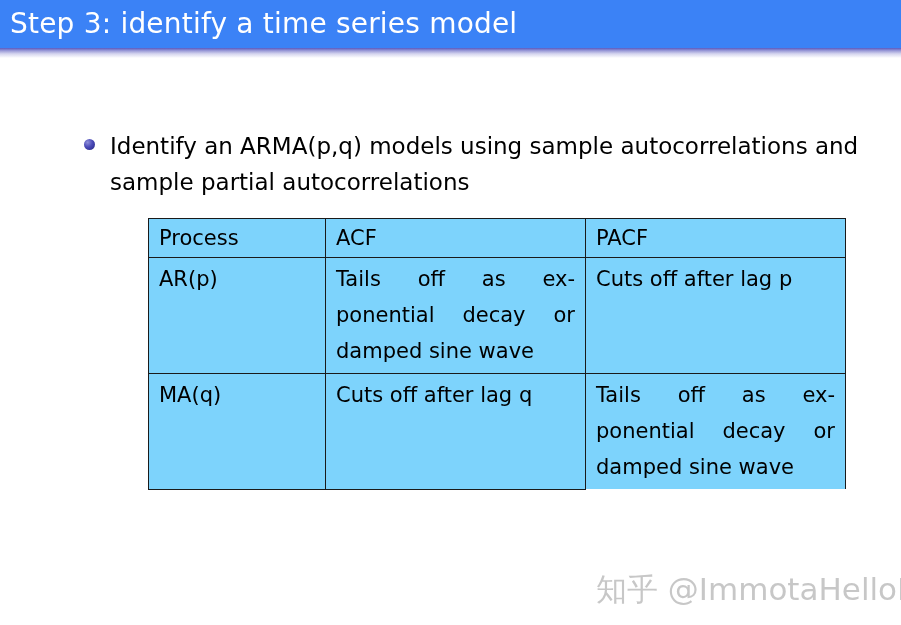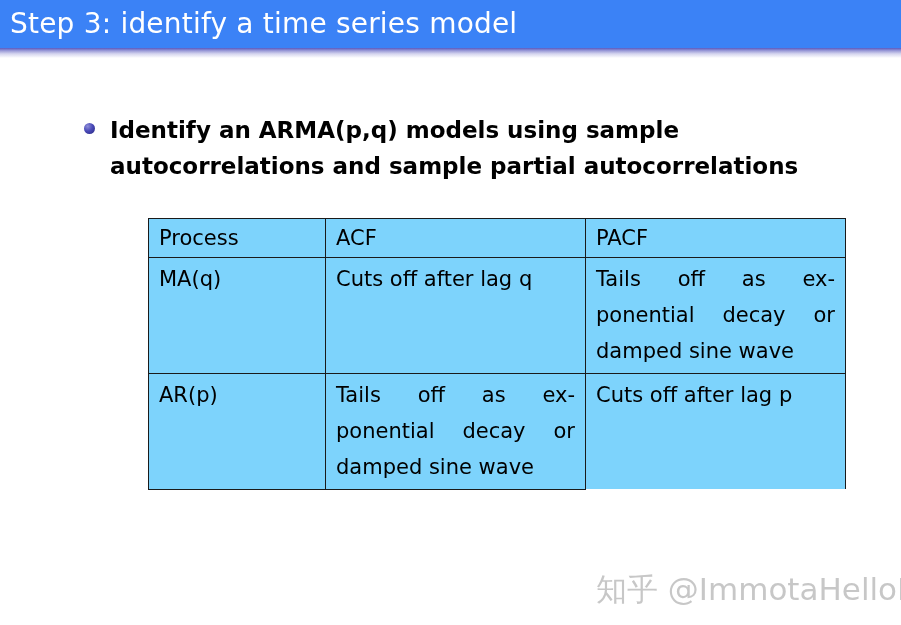--- a/index.html
+++ b/index.html
@@ -44,23 +44,22 @@
     top: 48px;
     width: 901px;
     height: 10px;
     background: linear-gradient(to bottom, #5a5ac0 0%, #9c9cd8 28%, #d4d4ee 58%, #ffffff 100%);
   }
 
   
   #bullet-block {
     position: absolute;
     left: 84px;
-    top: 112px;
+    top: 128px;
     width: 800px;
-    font-weight: bold;
   }
   #bullet-block .bullet-row {
     display: flex;
     align-items: flex-start;
   }
   .bullet-dot {
     flex: 0 0 auto;
     width: 11px;
     height: 11px;
     margin-top: 11px;
@@ -159,25 +158,25 @@
   </colgroup>
   <thead>
     <tr>
       <th>Process</th>
       <th>ACF</th>
       <th>PACF</th>
     </tr>
   </thead>
   <tbody>
     <tr>
+      <td>AR(p)</td>
+      <td class="just">Tails off as ex­ponential decay or damped sine wave</td>
+      <td>Cuts off after lag p</td>
+    </tr>
+    <tr>
       <td>MA(q)</td>
       <td>Cuts off after lag q</td>
       <td class="just">Tails off as ex­ponential decay or damped sine wave</td>
-    </tr>
-    <tr>
-      <td>AR(p)</td>
-      <td class="just">Tails off as ex­ponential decay or damped sine wave</td>
-      <td>Cuts off after lag p</td>
     </tr>
   </tbody>
 </table>
 
 <div id="watermark">知乎 @ImmotaHelloKitty</div>
 
 </body></html>

